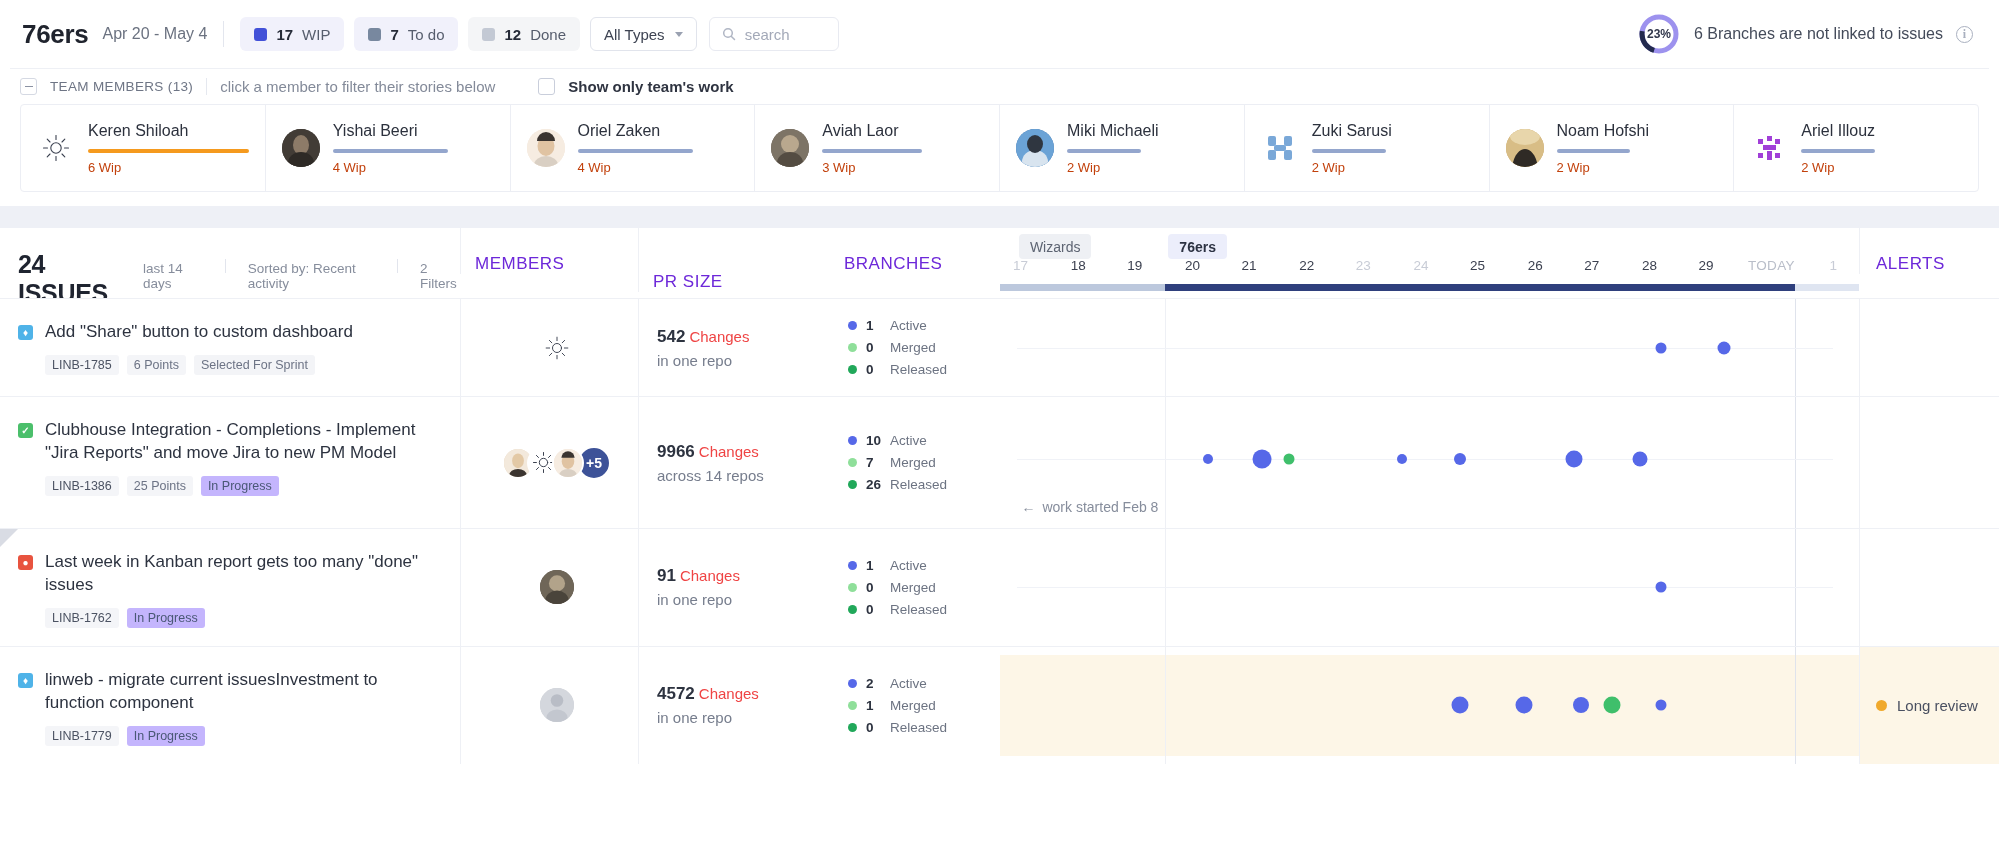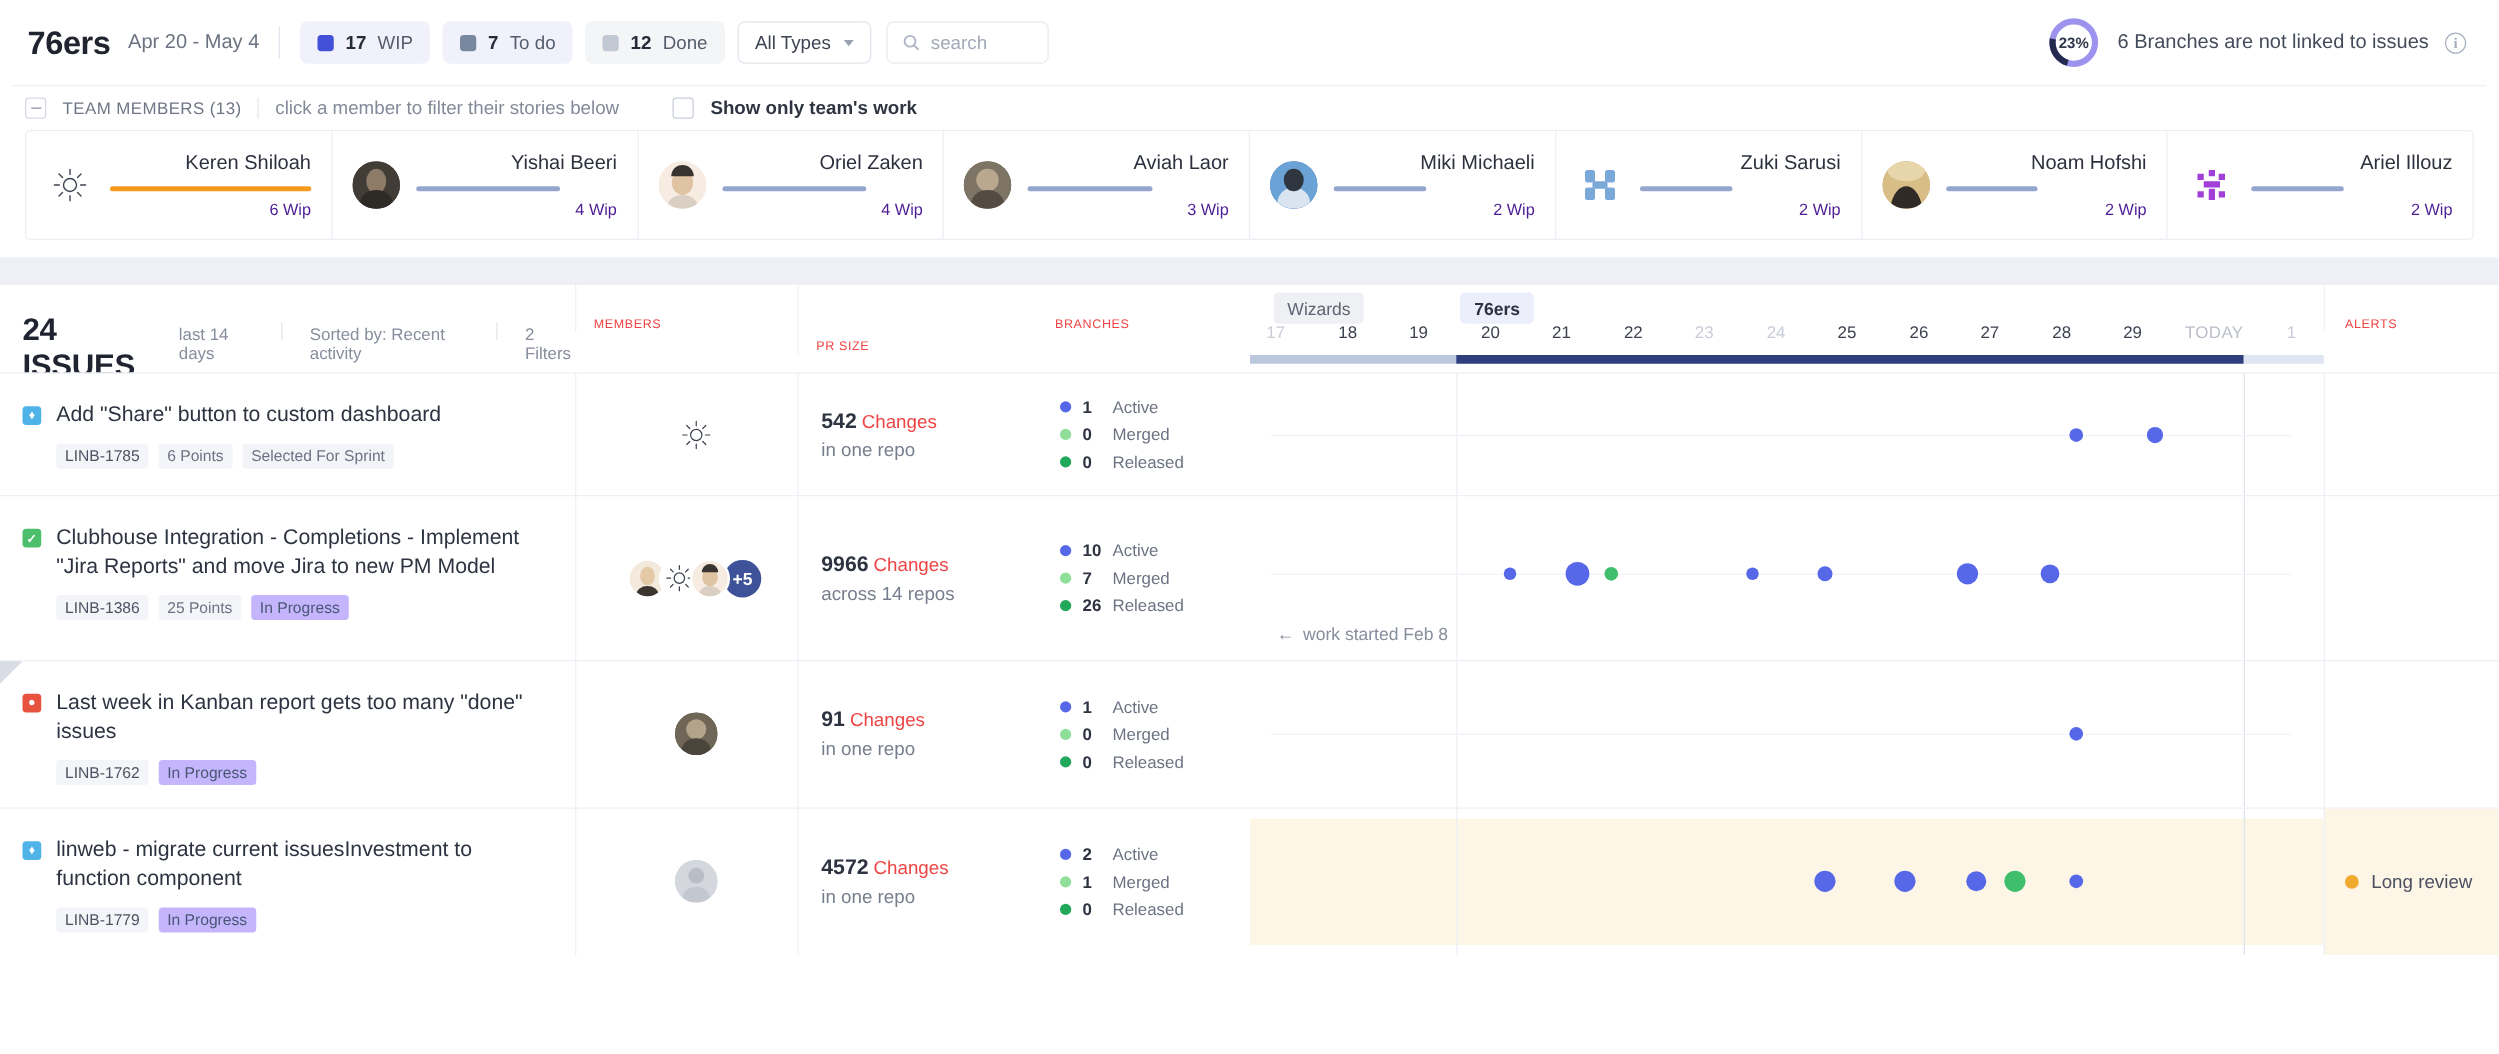--- a/index.html
+++ b/index.html
@@ -55,21 +55,21 @@
     font-size:12px; font-weight:700; color:#30364a;
   }
   .branchtxt { font-size:16px; color:#444b5a; }
   .infoi {
     width:17px;height:17px;border-radius:50%;border:1.4px solid #a9b0bf;
     color:#a9b0bf; font-size:12px; font-weight:700; display:flex;align-items:center;justify-content:center;
     font-family:"Liberation Serif", serif; cursor:pointer;
   }
 
   
-  .team-wrap { padding: 0 10px; text-align: right; }
+  .team-wrap { padding: 0 10px; }
   .team-head {
     display:flex; align-items:center; gap:13px; height:36px;
     padding-left: 10px; border-top:1px solid #eef0f5;
   }
   .collapse-box {
     width:17px;height:17px;border:1px solid #d5d9e3;border-radius:3px;
     display:flex;align-items:center;justify-content:center;cursor:pointer;
   }
   .collapse-box i { display:block; width:8px;height:1.4px;background:#8b92a3; }
   .team-title { font-size:13.5px; letter-spacing:.35px; color:#6e7585; font-weight:400;}
@@ -91,38 +91,38 @@
   }
   .member:last-child { border-right:none; }
   .avatar {
     width:38px;height:38px;border-radius:50%; flex:0 0 auto;
     background:#e6e8ef; overflow:hidden; position:relative;
     display:flex;align-items:center;justify-content:center; font-size:20px;
   }
   .m-right { min-width:0; flex:1 1 auto; }
   .m-name { font-size:16px; color:#2c313d; white-space:nowrap; overflow:hidden; text-overflow:ellipsis; }
   .m-bar { height:4px; border-radius:3px; margin:9px 0 7px 0; background:#94a6cd; }
-  .m-wip { font-size:13px; color:#4c1d95; }
+  .m-wip { font-size:13px; color:#c2410c; }
 
   
   .band { height:22px; background:#eef0f6; margin-top:14px; }
 
   
   .tbl-head { display:flex; height:70px; align-items:flex-start; background:#fff; }
   .c-issue { width:460px; flex:0 0 460px; padding:22px 0 0 18px; display:flex; align-items:baseline; gap:22px;}
   .c-members { width:178px; flex:0 0 178px; border-left:1px solid #eef0f5; padding:26px 0 0 14px;}
   .c-prsize { width:192px; flex:0 0 192px; border-left:1px solid #eef0f5; padding:44px 0 0 14px;}
   .c-branches { width:170px; flex:0 0 170px; padding:26px 0 0 14px;}
   .c-timeline { flex:1 1 auto; position:relative; }
   .c-alerts { width:140px; flex:0 0 140px; border-left:1px solid #eef0f5; padding:26px 0 0 16px;}
 
   .issues-count { font-size:25px; font-weight:700; color:#1f2430; letter-spacing:-.3px;}
   .meta { font-size:13.5px; color:#868d9c; }
   .meta-sep { width:1px;height:14px;background:#e2e5ed; display:inline-block; vertical-align:-2px;}
-  .colhdr { font-size:10px; letter-spacing:.5px; color:#ef4444; }
+  .colhdr { font-size:17px; letter-spacing:.5px; color:#6d28d9; }
 
   
   .tl-tabs { position:relative; height:30px; }
   .tl-tab {
     position:absolute; top:6px; height:25px; padding:0 11px; border-radius:4px;
     font-size:14px; display:flex; align-items:center; cursor:pointer;
   }
   .tl-tab.wizards { background:#eef0f4; color:#5d6472; }
   .tl-tab.sixers  { background:#eceefb; color:#2c3242; font-weight:700; }
 

